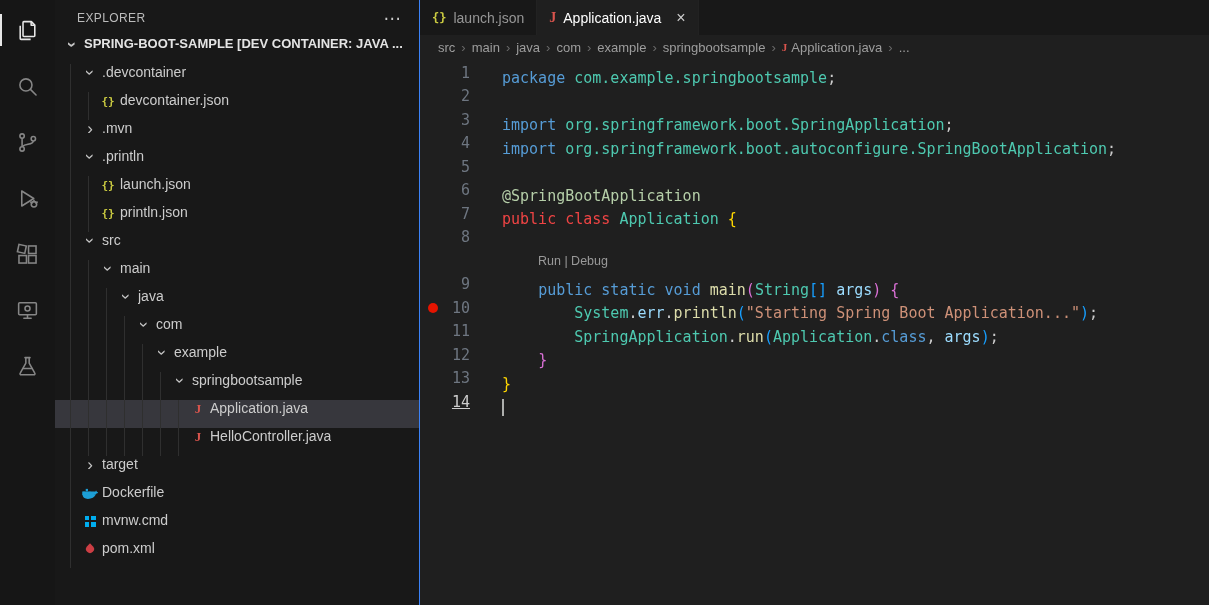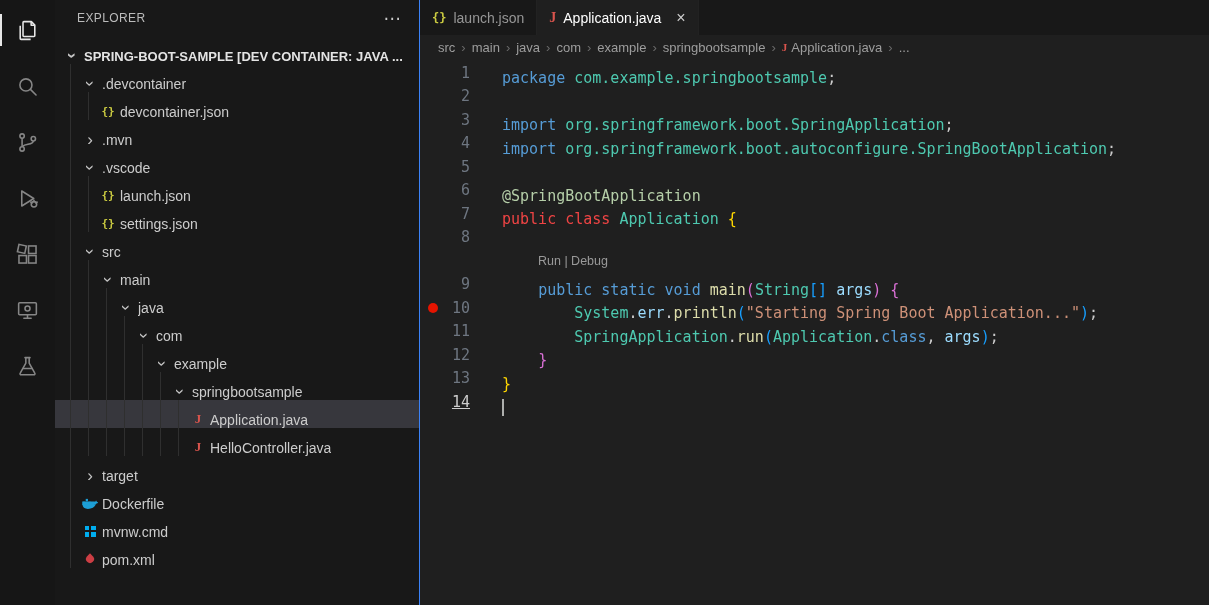--- a/index.html
+++ b/index.html
@@ -13,21 +13,21 @@
   .ab-item.active { color:#e7e7e7; }
   .ab-item.active::before { content:""; position:absolute; left:0; top:12px; bottom:12px; width:2px; background:#e7e7e7; }
   .ab-icon { display:flex; }
   .ab-icon svg { stroke:currentColor; }
 
   
   .sidebar { width:365px; flex:none; background:#181818; border-right:1px solid #3b82f6; display:flex; flex-direction:column; }
   .sidebar-header { height:36px; flex:none; display:flex; align-items:center; justify-content:space-between; padding:0 18px 0 22px; color:#bbbbbb; font-size:12px; letter-spacing:.4px; }
   .more { color:#cccccc; font-size:17px; cursor:pointer; line-height:1; }
   .file-tree { flex:1; overflow:hidden; }
-  .tree-row { height:28px; display:flex; align-items:flex-end; padding-left:8px; color:#cccccc; font-size:14px; cursor:pointer; white-space:nowrap; }
+  .tree-row { height:28px; display:flex; align-items:flex-start; padding-left:8px; color:#cccccc; font-size:14px; cursor:pointer; white-space:nowrap; }
   .tree-row.root { font-weight:700; font-size:13px; color:#e4e4e4; }
   .tree-row.selected { background:#37373d; }
   .ind { width:18px; align-self:stretch; flex:none;
          background:linear-gradient(to right,#2f2f2f 1px,transparent 1px) no-repeat 7px 0; }
   .twisty { width:18px; flex:none; text-align:center; font-size:17px; color:#c5c5c5; line-height:1; display:inline-block; }
   .twisty.open { transform:rotate(90deg); }
   .tree-label { margin-left:3px; overflow:hidden; text-overflow:ellipsis; }
   .fi { width:18px; height:18px; flex:none; display:inline-flex; align-items:center; justify-content:center; }
   .fi-braces { font-family:"DejaVu Sans Mono",monospace; font-weight:700; font-size:11px; }
   .fi-j { font-weight:700; font-size:13px; font-family:"Liberation Serif","DejaVu Serif",serif; }
@@ -154,37 +154,37 @@
           <span class="tree-label">devcontainer.json</span>
         </div>
         <div class="tree-row">
           <span class="ind"></span>
           <span class="twisty">›</span>
           <span class="tree-label">.mvn</span>
         </div>
         <div class="tree-row">
           <span class="ind"></span>
           <span class="twisty open">›</span>
-          <span class="tree-label">.vscode</span>
+          <span class="tree-label">.println</span>
         </div>
         <div class="tree-row">
           <span class="ind"></span>
           <span class="ind"></span>
           <span class="fi">
             <span class="fi-braces" style="color:#cbcb41">{}</span>
           </span>
           <span class="tree-label">launch.json</span>
         </div>
         <div class="tree-row">
           <span class="ind"></span>
           <span class="ind"></span>
           <span class="fi">
             <span class="fi-braces" style="color:#cbcb41">{}</span>
           </span>
-          <span class="tree-label">settings.json</span>
+          <span class="tree-label">println.json</span>
         </div>
         <div class="tree-row">
           <span class="ind"></span>
           <span class="twisty open">›</span>
           <span class="tree-label">src</span>
         </div>
         <div class="tree-row">
           <span class="ind"></span>
           <span class="ind"></span>
           <span class="twisty open">›</span>

